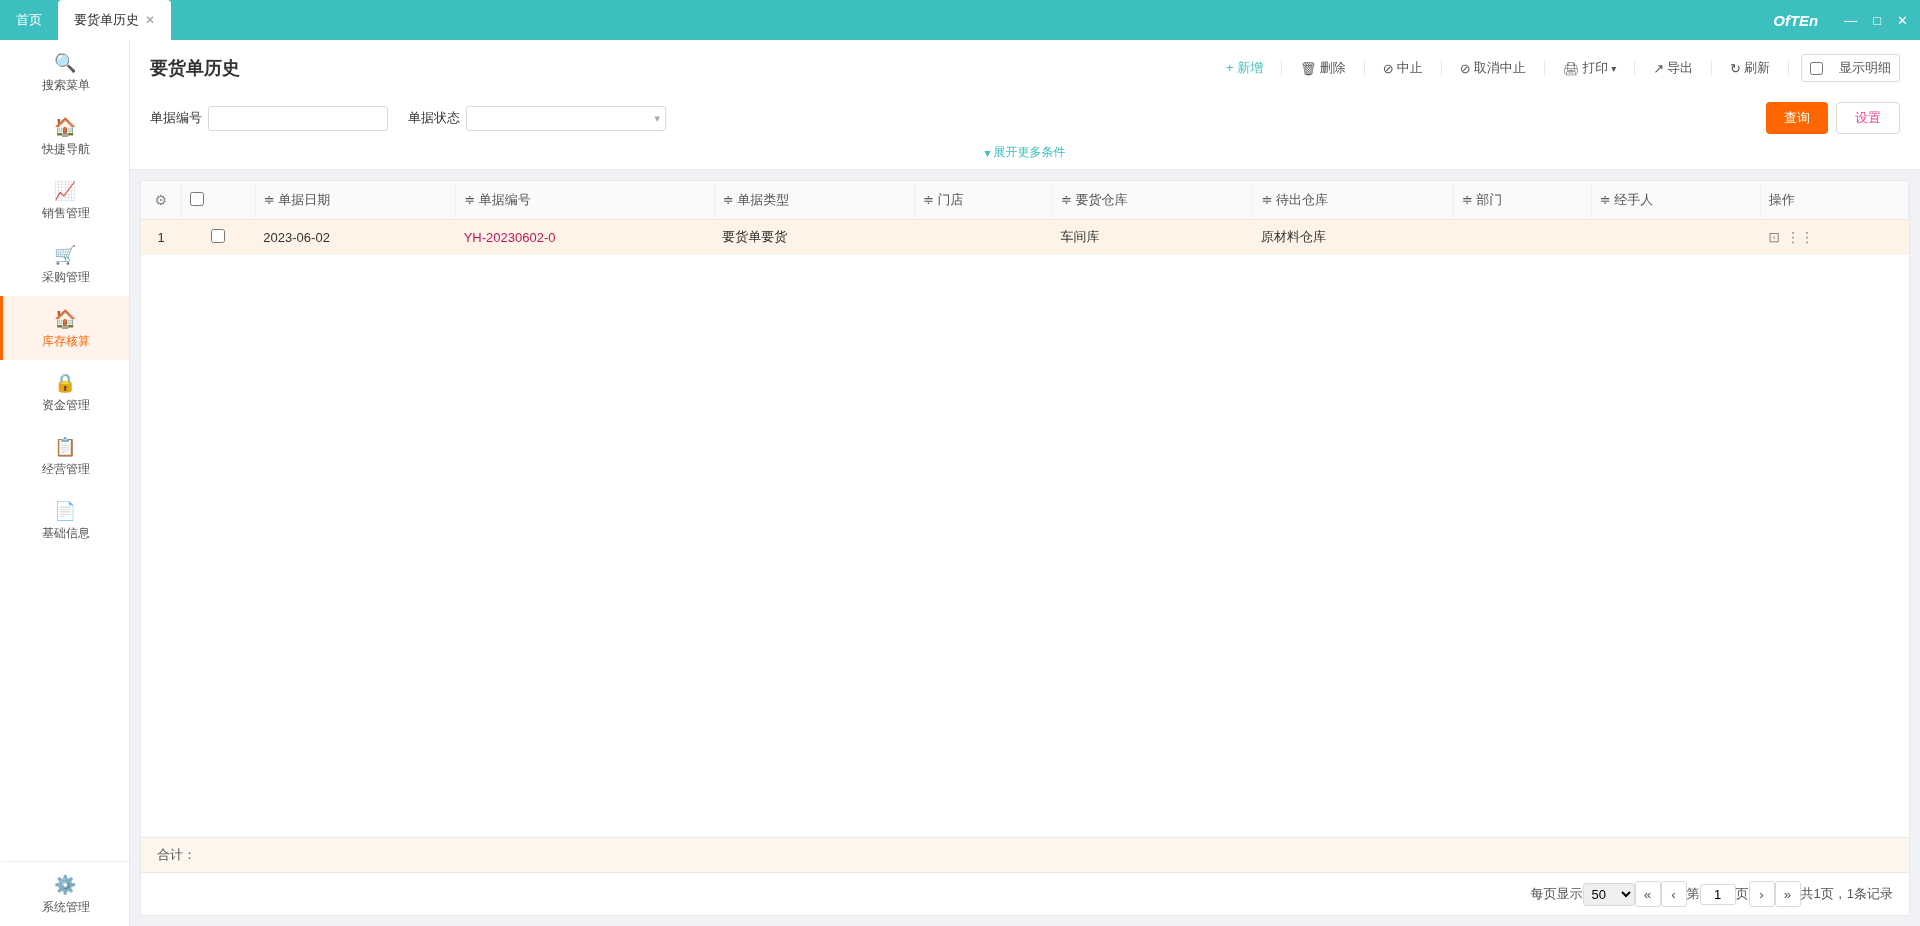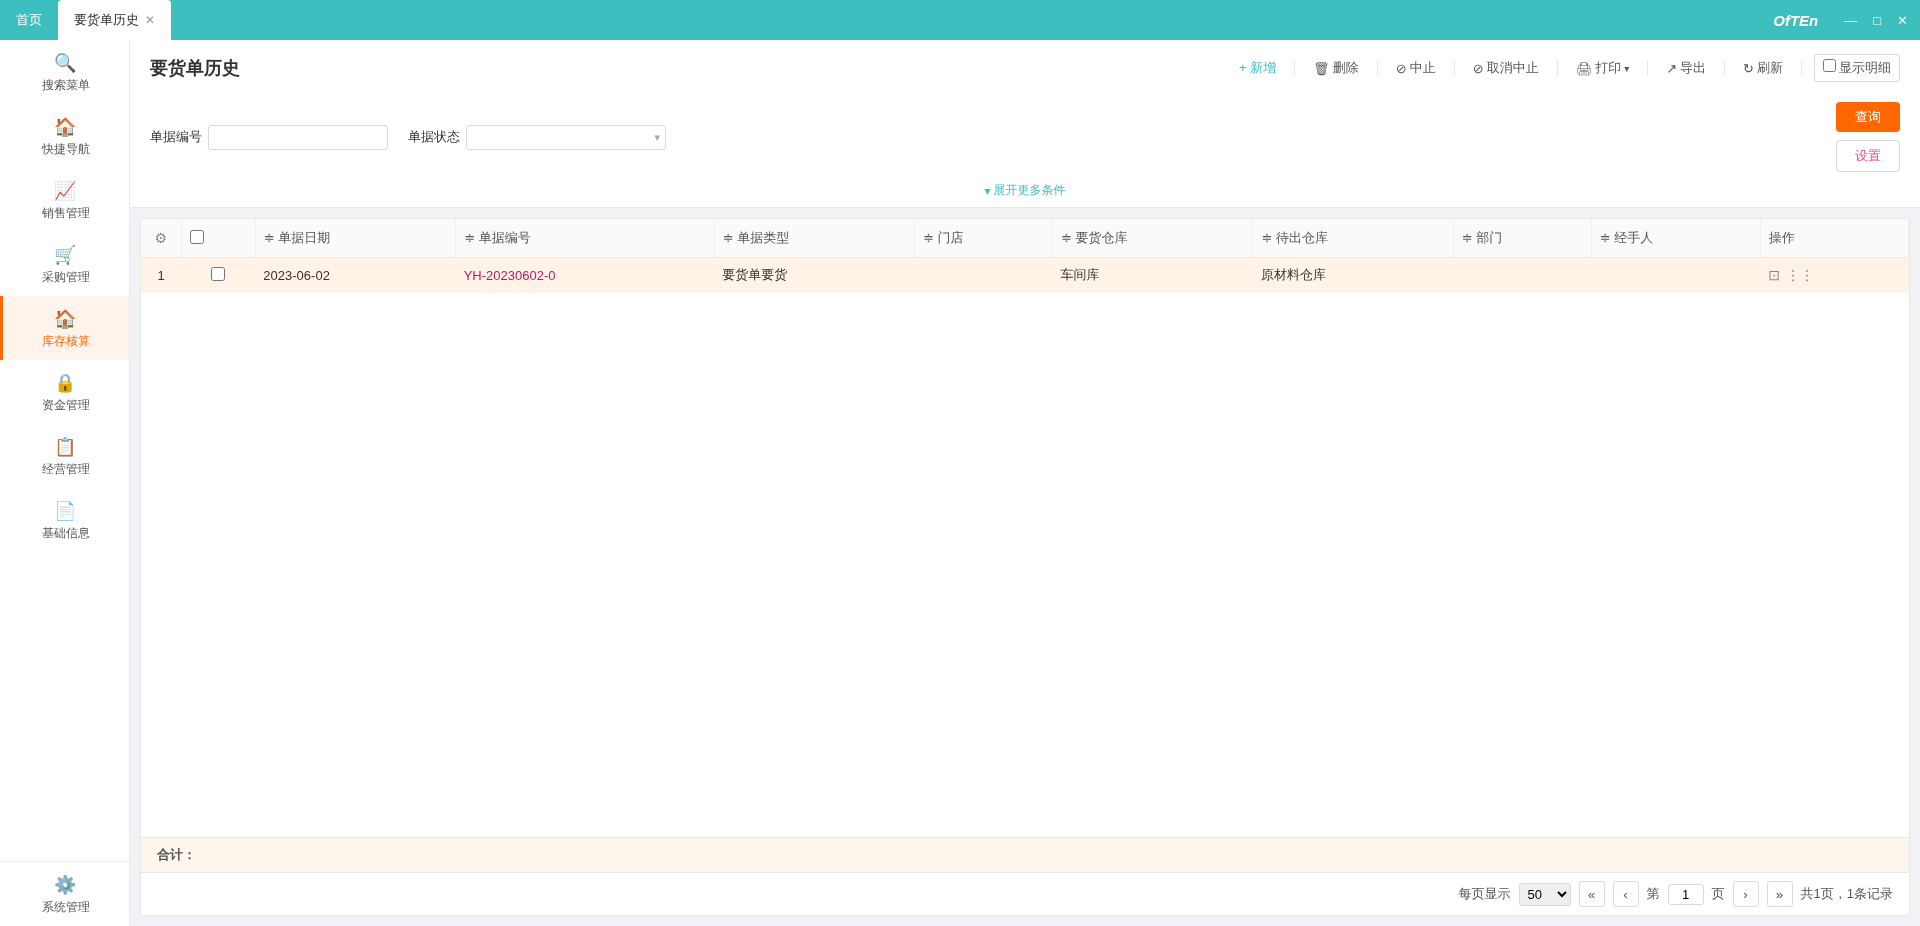--- a/index.html
+++ b/index.html
@@ -274,33 +274,31 @@
     
     .table-footer {
       background: #fdf6ec;
       padding: 8px 16px;
       border-top: 1px solid #e8e8e8;
       display: flex;
       align-items: center;
       font-size: 13px;
       color: #555;
       flex-shrink: 0;
-      font-weight: bold;
     }
     .summary-label { margin-right: 12px; }
 
     
     .pagination-bar {
       background: #fff;
       border-top: 1px solid #e8e8e8;
       padding: 8px 16px;
       display: flex;
       align-items: center;
       justify-content: flex-end;
-      gap: 8px;
       font-size: 13px;
       color: #555;
       flex-shrink: 0;
     }
     .pagination-bar select {
       border: 1px solid #d9d9d9;
       border-radius: 3px;
       padding: 2px 4px;
       font-size: 13px;
     }
@@ -326,22 +324,22 @@
       font-size: 13px;
     }
 
     .divider { width: 1px; height: 16px; background: #e8e8e8; margin: 0 2px; }
 
     .checkbox { cursor: pointer; width: 14px; height: 14px; }
 
     
     .display-detail-btn {
       display: flex;
-      align-items: flex-start;
-      gap: 3px;
+      align-items: center;
+      gap: 16px;
       border: 1px solid #d9d9d9;
       background: #fff;
       border-radius: 3px;
       padding: 4px 8px;
       cursor: pointer;
       font-size: 13px;
       color: #555;
     }
   </style>
 </head>
@@ -462,21 +460,21 @@
         <div class="filter-group">
           <span class="filter-label">单据状态</span>
           <div class="filter-select-wrapper">
             <select class="filter-select">
               <option value=""></option>
             </select>
             <span class="select-arrow">▾</span>
           </div>
         </div>
 
-        <div style="display:flex; gap:8px; margin-left:auto;flex-direction:column;">
+        <div style="display:flex; gap:8px; margin-left:auto;">
           <button style="background:#f60; color:#fff; border:none; border-radius:4px; padding:6px 18px; font-size:13px; cursor:pointer;">查询</button>
           <button style="background:#fff; color:#ec4899; border:1px solid #d9d9d9; border-radius:4px; padding:6px 18px; font-size:13px; cursor:pointer;">设置</button>
         </div>
       </div>
 
       <div class="expand-more">
         <button class="expand-btn">
           <span>▾</span>
           <span>展开更多条件</span>
         </button>

